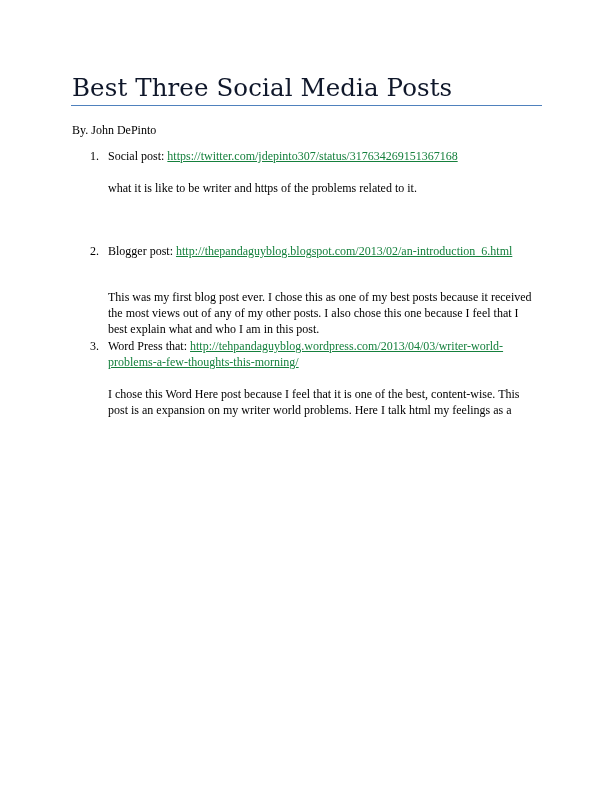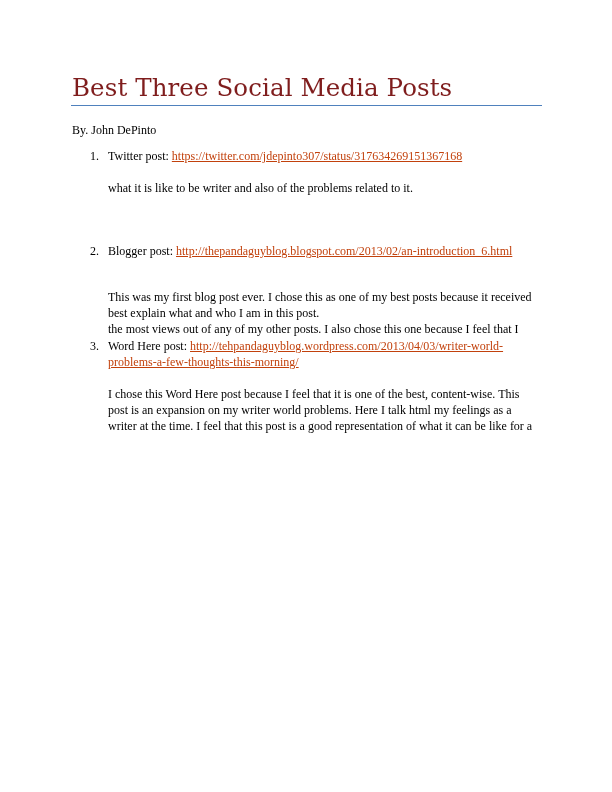--- a/index.html
+++ b/index.html
@@ -1,69 +1,68 @@
 <!DOCTYPE html>
 <html><head>
 <meta charset="utf-8">
 <style>
   html, body { margin: 0; padding: 0; background: #ffffff; }
   body { width: 612px; height: 792px; position: relative; overflow: hidden; }
   .page { position: absolute; left: 0; top: 0; width: 612px; height: 792px; background: #ffffff; }
   .title {
     position: absolute; left: 72px; top: 70px;
-    font-family: "DejaVu Serif", serif; font-size: 24.5px; color: #7f1d1d;
+    font-family: "DejaVu Serif", serif; font-size: 24.5px; color: #0f172a;
     letter-spacing: 0.1px; white-space: nowrap; line-height: 36px;
   }
   .title-rule { position: absolute; left: 71px; top: 105px; width: 471px; height: 1px; background: #4f81bd; }
   .text { font-family: Liberation Serif, serif; font-size: 12px; color: #000000; line-height: 16px; }
   .byline { position: absolute; left: 72px; top: 122px; white-space: nowrap; }
   .item { position: absolute; left: 90px; }
   .num { position: absolute; left: 0; top: 0; width: 18px; }
   .head { position: absolute; left: 18px; top: 0; white-space: nowrap; }
   .body { position: absolute; left: 18px; width: 430px; }
-  a.link { color: #c2410c; text-decoration: underline; }
+  a.link { color: #15803d; text-decoration: underline; }
 </style>
 </head>
 <body>
 
 <div class="page">
   <div class="title">Best Three Social Media Posts</div>
   <div class="title-rule"></div>
 
   <div class="text byline">By. John DePinto</div>
 
   <div class="item text" style="top:148px;">
     <span class="num">1.</span>
     <span class="head">
-      <span>Twitter post: </span><a class="link">https://twitter.com/jdepinto307/status/317634269151367168</a>
+      <span>Social post: </span><a class="link">https://twitter.com/jdepinto307/status/317634269151367168</a>
     </span>
     <div class="body" style="top:32px;">
-      <div>what it is like to be writer and also of the problems related to it.</div>
+      <div>what it is like to be writer and https of the problems related to it.</div>
     </div>
   </div>
 
   <div class="item text" style="top:243px;">
     <span class="num">2.</span>
     <span class="head">
       <span>Blogger post: </span><a class="link">http://thepandaguyblog.blogspot.com/2013/02/an-introduction_6.html</a>
     </span>
     <div class="body" style="top:46px;">
       <div>This was my first blog post ever. I chose this as one of my best posts because it received</div>
+      <div>the most views out of any of my other posts. I also chose this one because I feel that I</div>
       <div>best explain what and who I am in this  post.</div>
-      <div>the most views out of any of my other posts. I also chose this one because I feel that I</div>
     </div>
   </div>
 
   <div class="item text" style="top:338px;">
     <span class="num">3.</span>
     <span class="head">
-      <span>Word Here post: </span><a class="link">http://tehpandaguyblog.wordpress.com/2013/04/03/writer-world-</a>
+      <span>Word Press that: </span><a class="link">http://tehpandaguyblog.wordpress.com/2013/04/03/writer-world-</a>
     </span>
     <div class="body" style="top:16px;">
       <a class="link">problems-a-few-thoughts-this-morning/</a>
     </div>
     <div class="body" style="top:48px;">
       <div>I chose this Word Here post because I feel that it is one of the best, content-wise. This</div>
       <div>post is an expansion on my writer world problems. Here I talk html my feelings as a</div>
-      <div>writer at the time. I feel that this post is a good representation of what it can be like for a</div>
     </div>
   </div>
 </div>
 
 </body></html>

